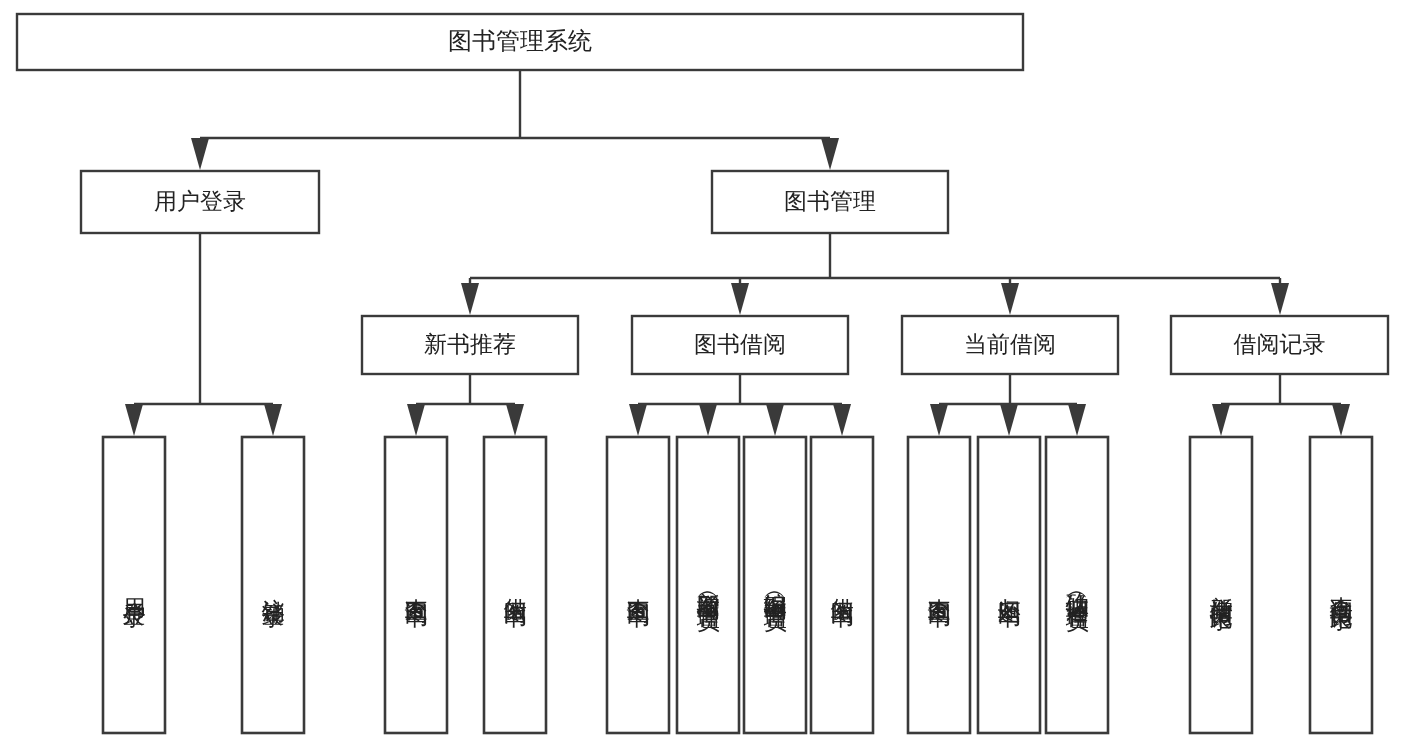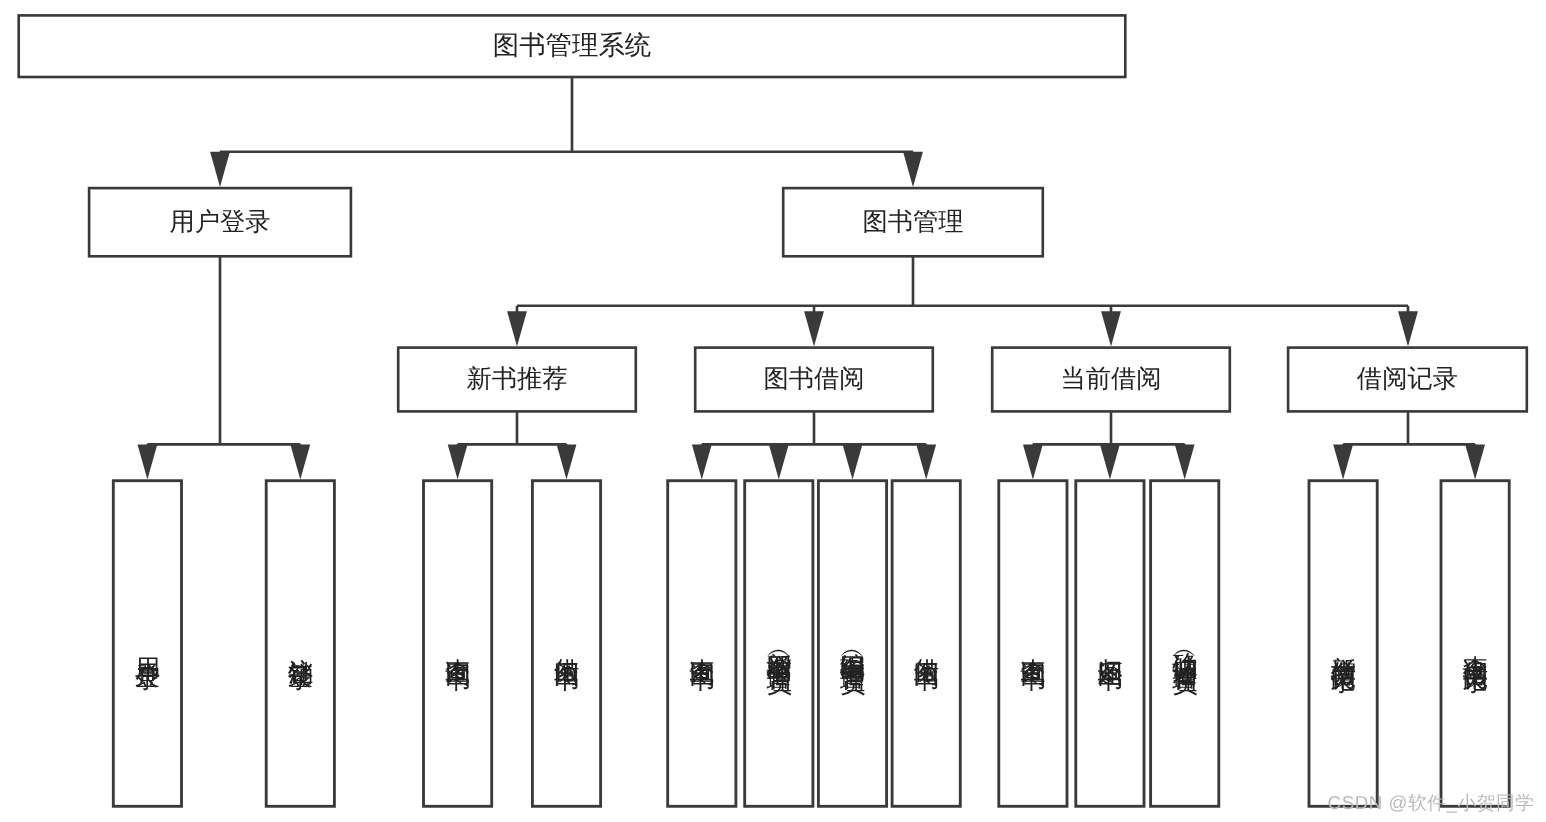--- a/index.html
+++ b/index.html
@@ -255,15 +255,14 @@
         <div class="vlabel">确认归还（管理员）</div>
       </div>
       <div class="vlabel-wrap" style="left: 1190px; top: 437px; width: 62px; height: 296px;">
         <div class="vlabel">新增借阅记录</div>
       </div>
       <div class="vlabel-wrap" style="left: 1310px; top: 437px; width: 62px; height: 296px;">
         <div class="vlabel">查询借阅记录</div>
       </div>
     </div>
 
-  <div class="watermark">CSDN @软件_小贺同学</div>
 
 </div>
 
 </body></html>

